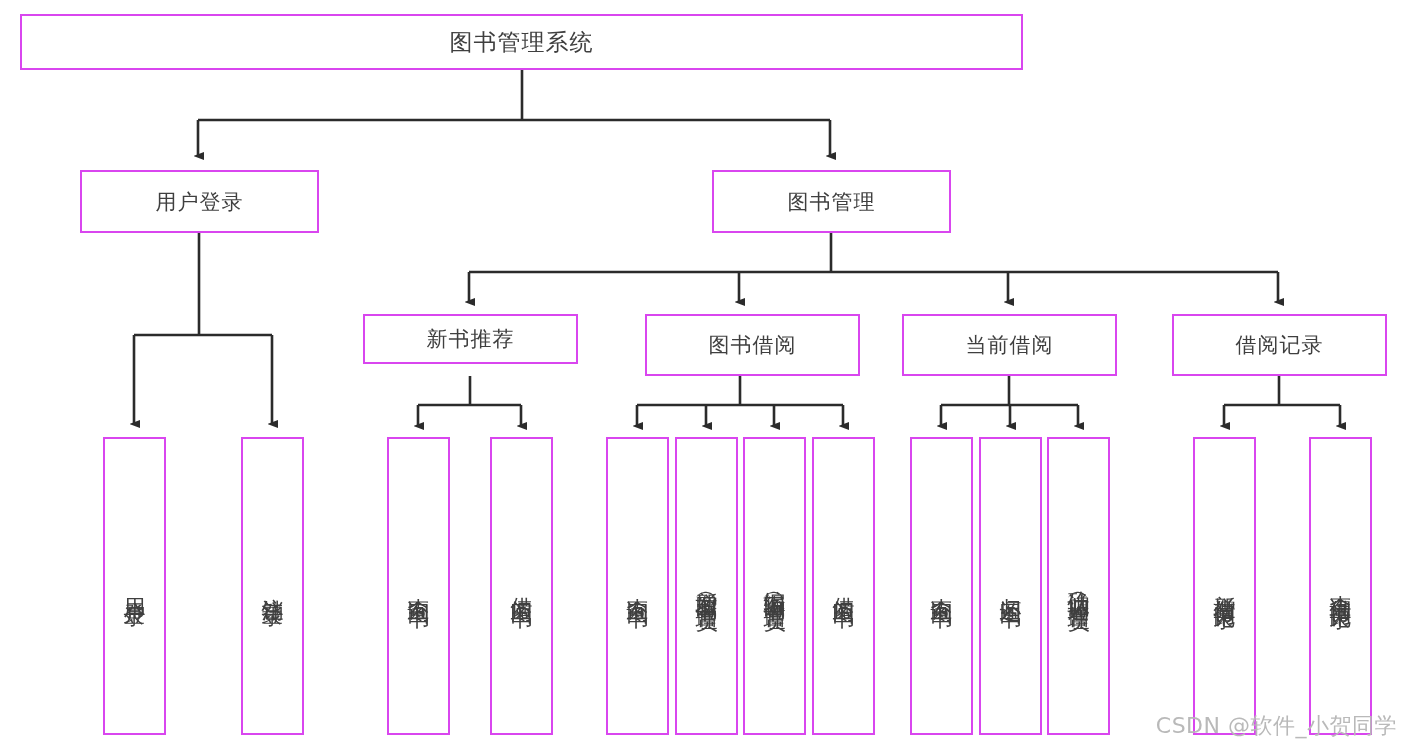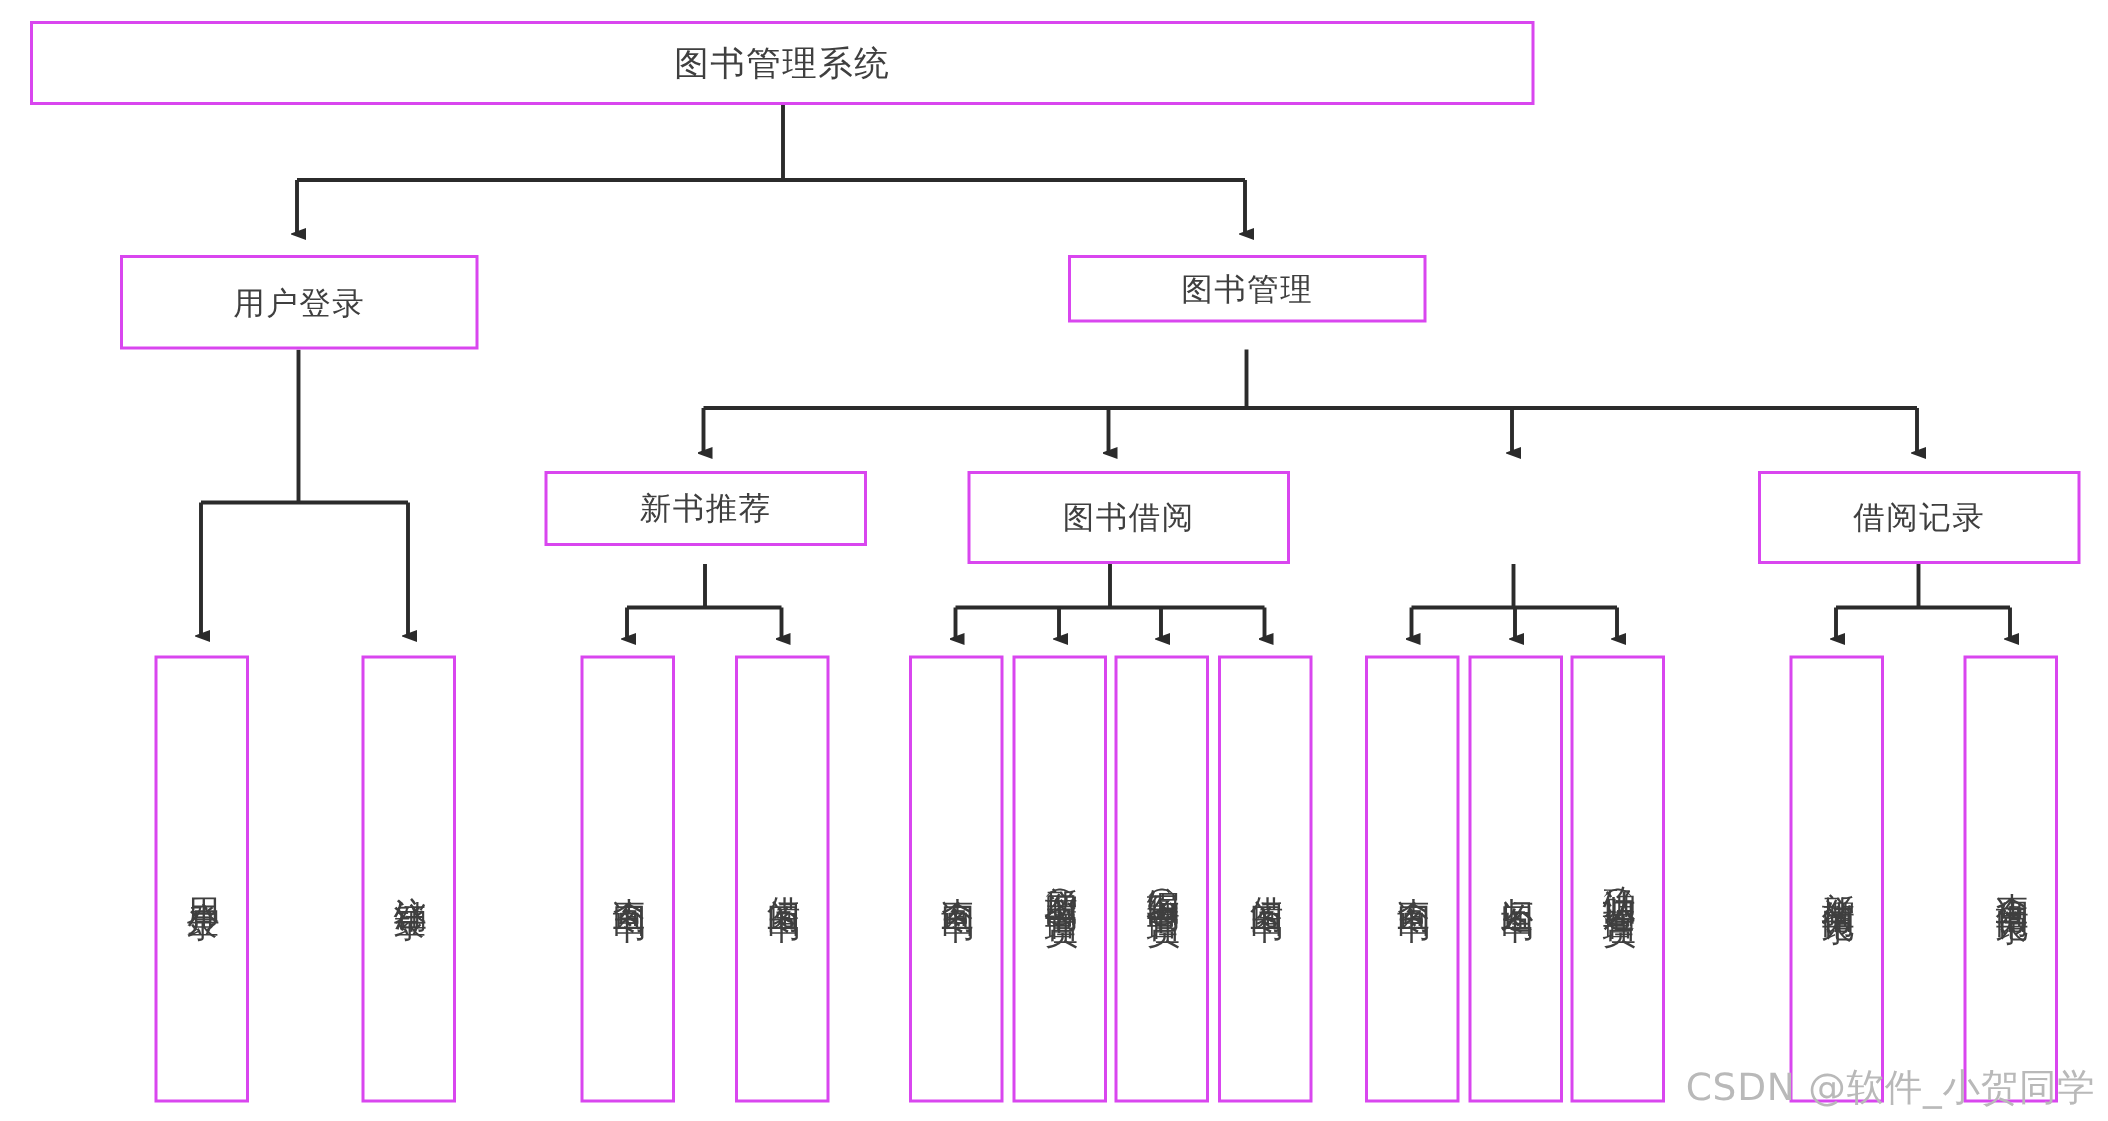--- a/index.html
+++ b/index.html
@@ -60,21 +60,21 @@
   }
   .node-leaf .vtext {
     writing-mode: vertical-rl;
     text-orientation: upright;
     white-space: nowrap;
   }
   .watermark {
     position: absolute;
     right: 8px;
     bottom: 6px;
-    font-size: 25px;
+    font-size: 22px;
     color: #b9b9b9;
     letter-spacing: 0.5px;
     white-space: nowrap;
   }
 </style>
 </head>
 <body>
 
 <div id="diagram">
 
@@ -129,30 +129,33 @@
     </g>
   </svg>
 
   <div class="node node-root" style="left:20px; top:14px; width:1003px; height:56px;">
     <span>图书管理系统</span>
   </div>
 
   <div class="node node-l2" style="left:80px; top:170px; width:239px; height:63px;">
     <span>用户登录</span>
   </div>
-  <div class="node node-l2" style="left:712px; top:170px; width:239px; height:45px;">
+  <div class="node node-l2" style="left:712px; top:170px; width:239px; height:63px;">
     <span>图书管理</span>
   </div>
 
   <div class="node node-l3" style="left:363px; top:314px; width:215px; height:50px;">
     <span>新书推荐</span>
   </div>
   <div class="node node-l3" style="left:633px; top:314px; width:215px; height:62px;margin-left:12px;">
     <span>图书借阅</span>
   </div>
+  <div class="node node-l3" style="left:902px; top:314px; width:215px; height:62px;">
+    <span>当前借阅</span>
+  </div>
   <div class="node node-l3" style="left:1172px; top:314px; width:215px; height:62px;">
     <span>借阅记录</span>
   </div>
 
   <div class="node node-leaf" style="left:103px; top:437px; width:63px; height:298px;">
     <span class="vtext">用户登录</span>
   </div>
   <div class="node node-leaf" style="left:241px; top:437px; width:63px; height:298px;">
     <span class="vtext">注销登录</span>
   </div>

